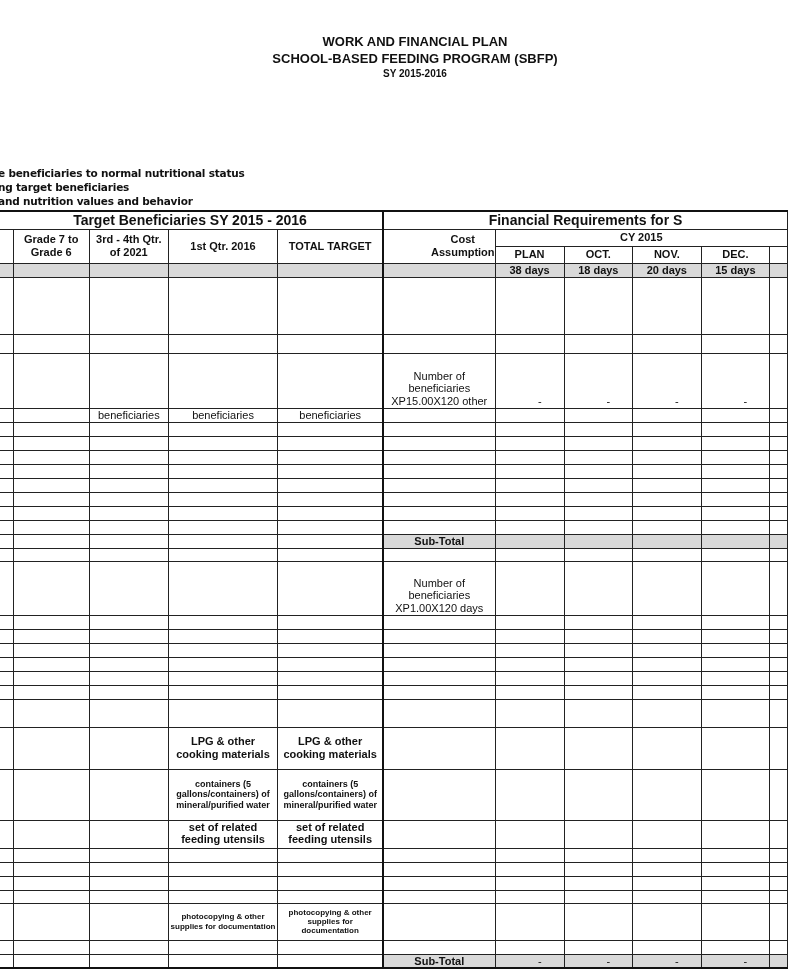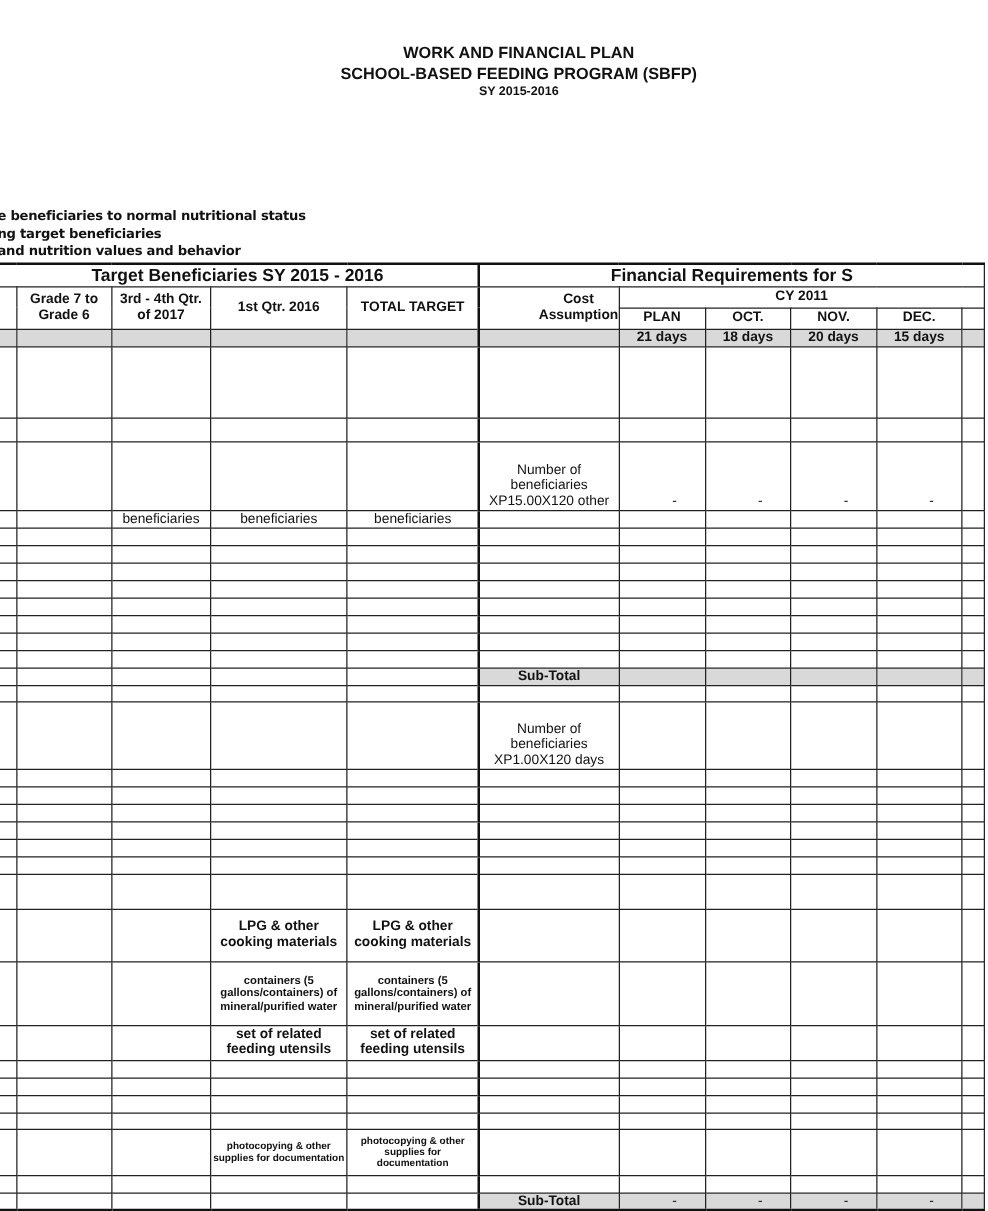--- a/index.html
+++ b/index.html
@@ -51,42 +51,42 @@
 
   <tbody>
       <tr style="height:18px">
     <td class="hdr-big" colspan="5" style="border-top:2px solid #111;border-left:none;">Target Beneficiaries SY 2015 - 2016</td>
     <td class="hdr-big fin-hdr" colspan="6" style="border-top:2px solid #111;border-left:2.5px solid #111;">Financial Requirements for S</td>
   </tr>
 
   <tr style="height:17px">
     <td rowspan="2" style="border-left:none;"></td>
     <td class="hdr" rowspan="2">Grade 7 to Grade 6</td>
-    <td class="hdr" rowspan="2">3rd - 4th Qtr. of 2017</td>
+    <td class="hdr" rowspan="2">3rd - 4th Qtr. of 2021</td>
     <td class="hdr" rowspan="2">1st Qtr.  2016</td>
     <td class="hdr" rowspan="2">TOTAL TARGET</td>
     <td class="hdr" rowspan="2" style="border-left:2.5px solid #111;padding-left:47px;">Cost Assumption</td>
-    <td class="hdr" colspan="5">CY  2011</td>
+    <td class="hdr" colspan="5">CY  2015</td>
   </tr>
   <tr style="height:17px">
     <td class="hdr">PLAN</td>
     <td class="hdr">OCT.</td>
     <td class="hdr">NOV.</td>
     <td class="hdr">DEC.</td>
     <td></td>
   </tr>
 
   <tr style="height:14px" class="gray">
     <td style="border-left:none;"></td>
         <td></td>
         <td></td>
         <td></td>
         <td></td>
     <td style="border-left:2.5px solid #111;"></td>
-    <td class="hdr">21 days</td>
+    <td class="hdr">38 days</td>
     <td class="hdr">18 days</td>
     <td class="hdr">20 days</td>
     <td class="hdr">15 days</td>
     <td></td>
   </tr>
 
   <tr style="height:57px">
     <td style="border-left:none;"></td>
         <td></td>
         <td></td>

